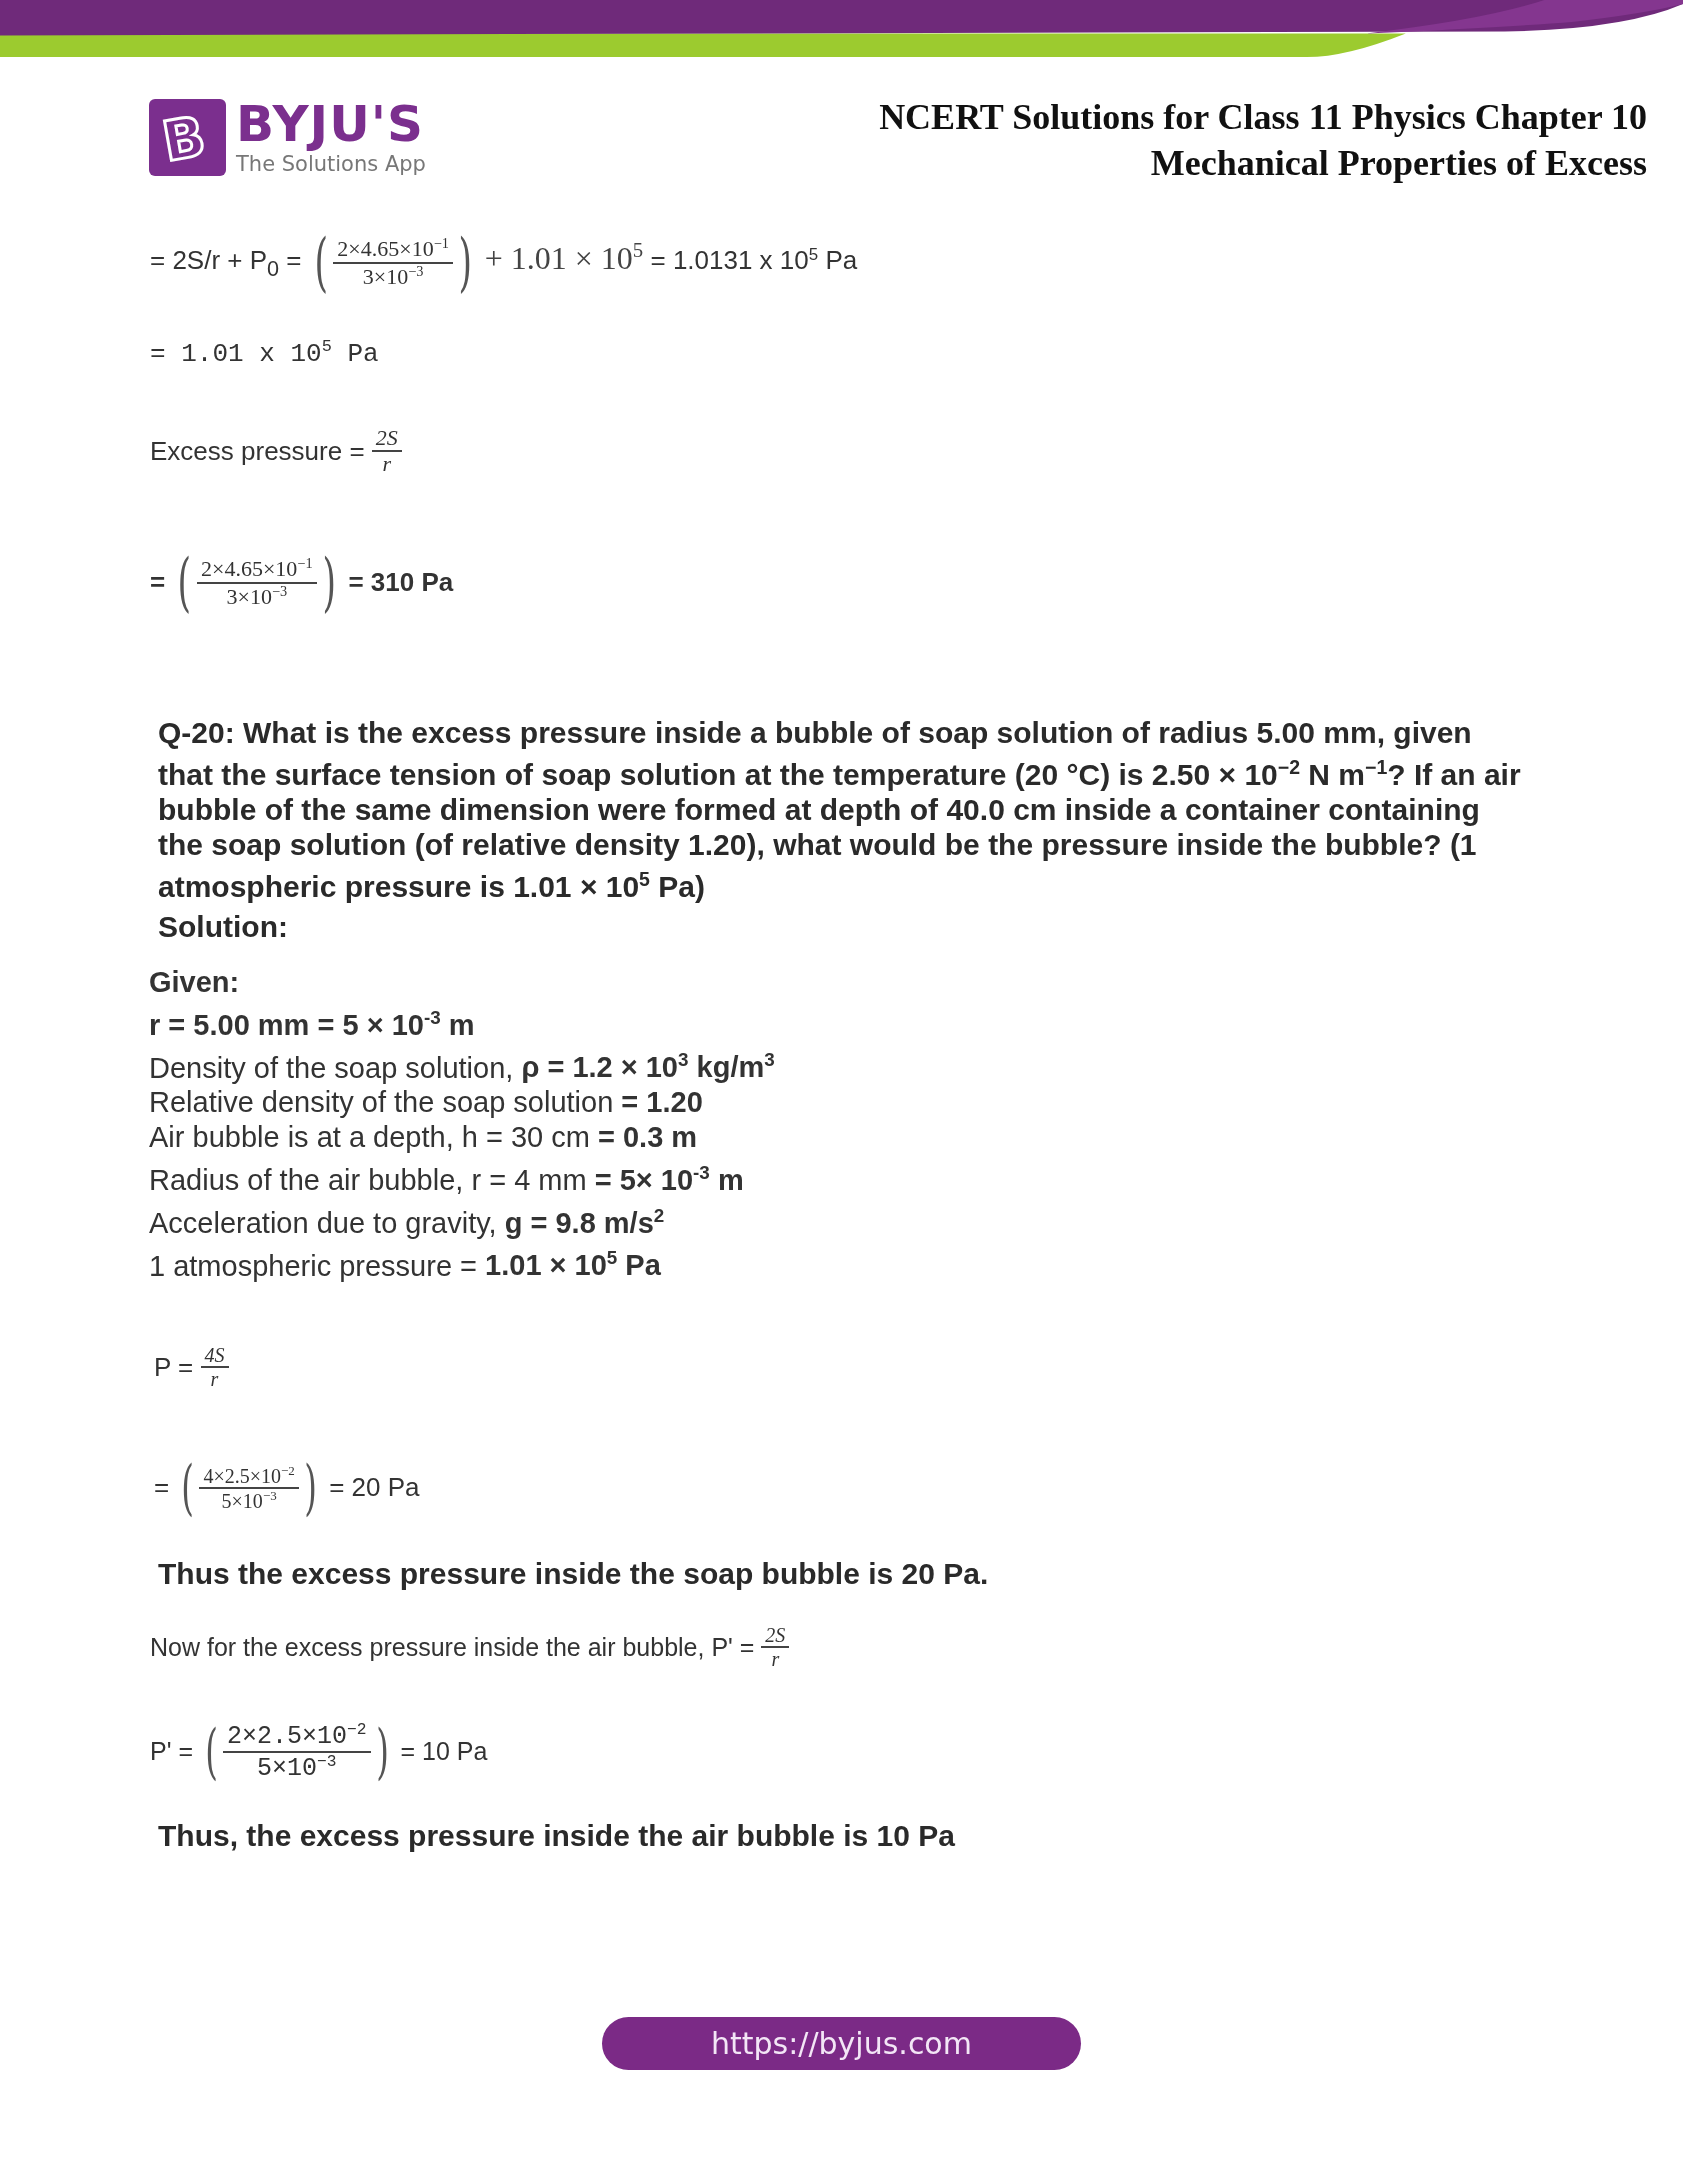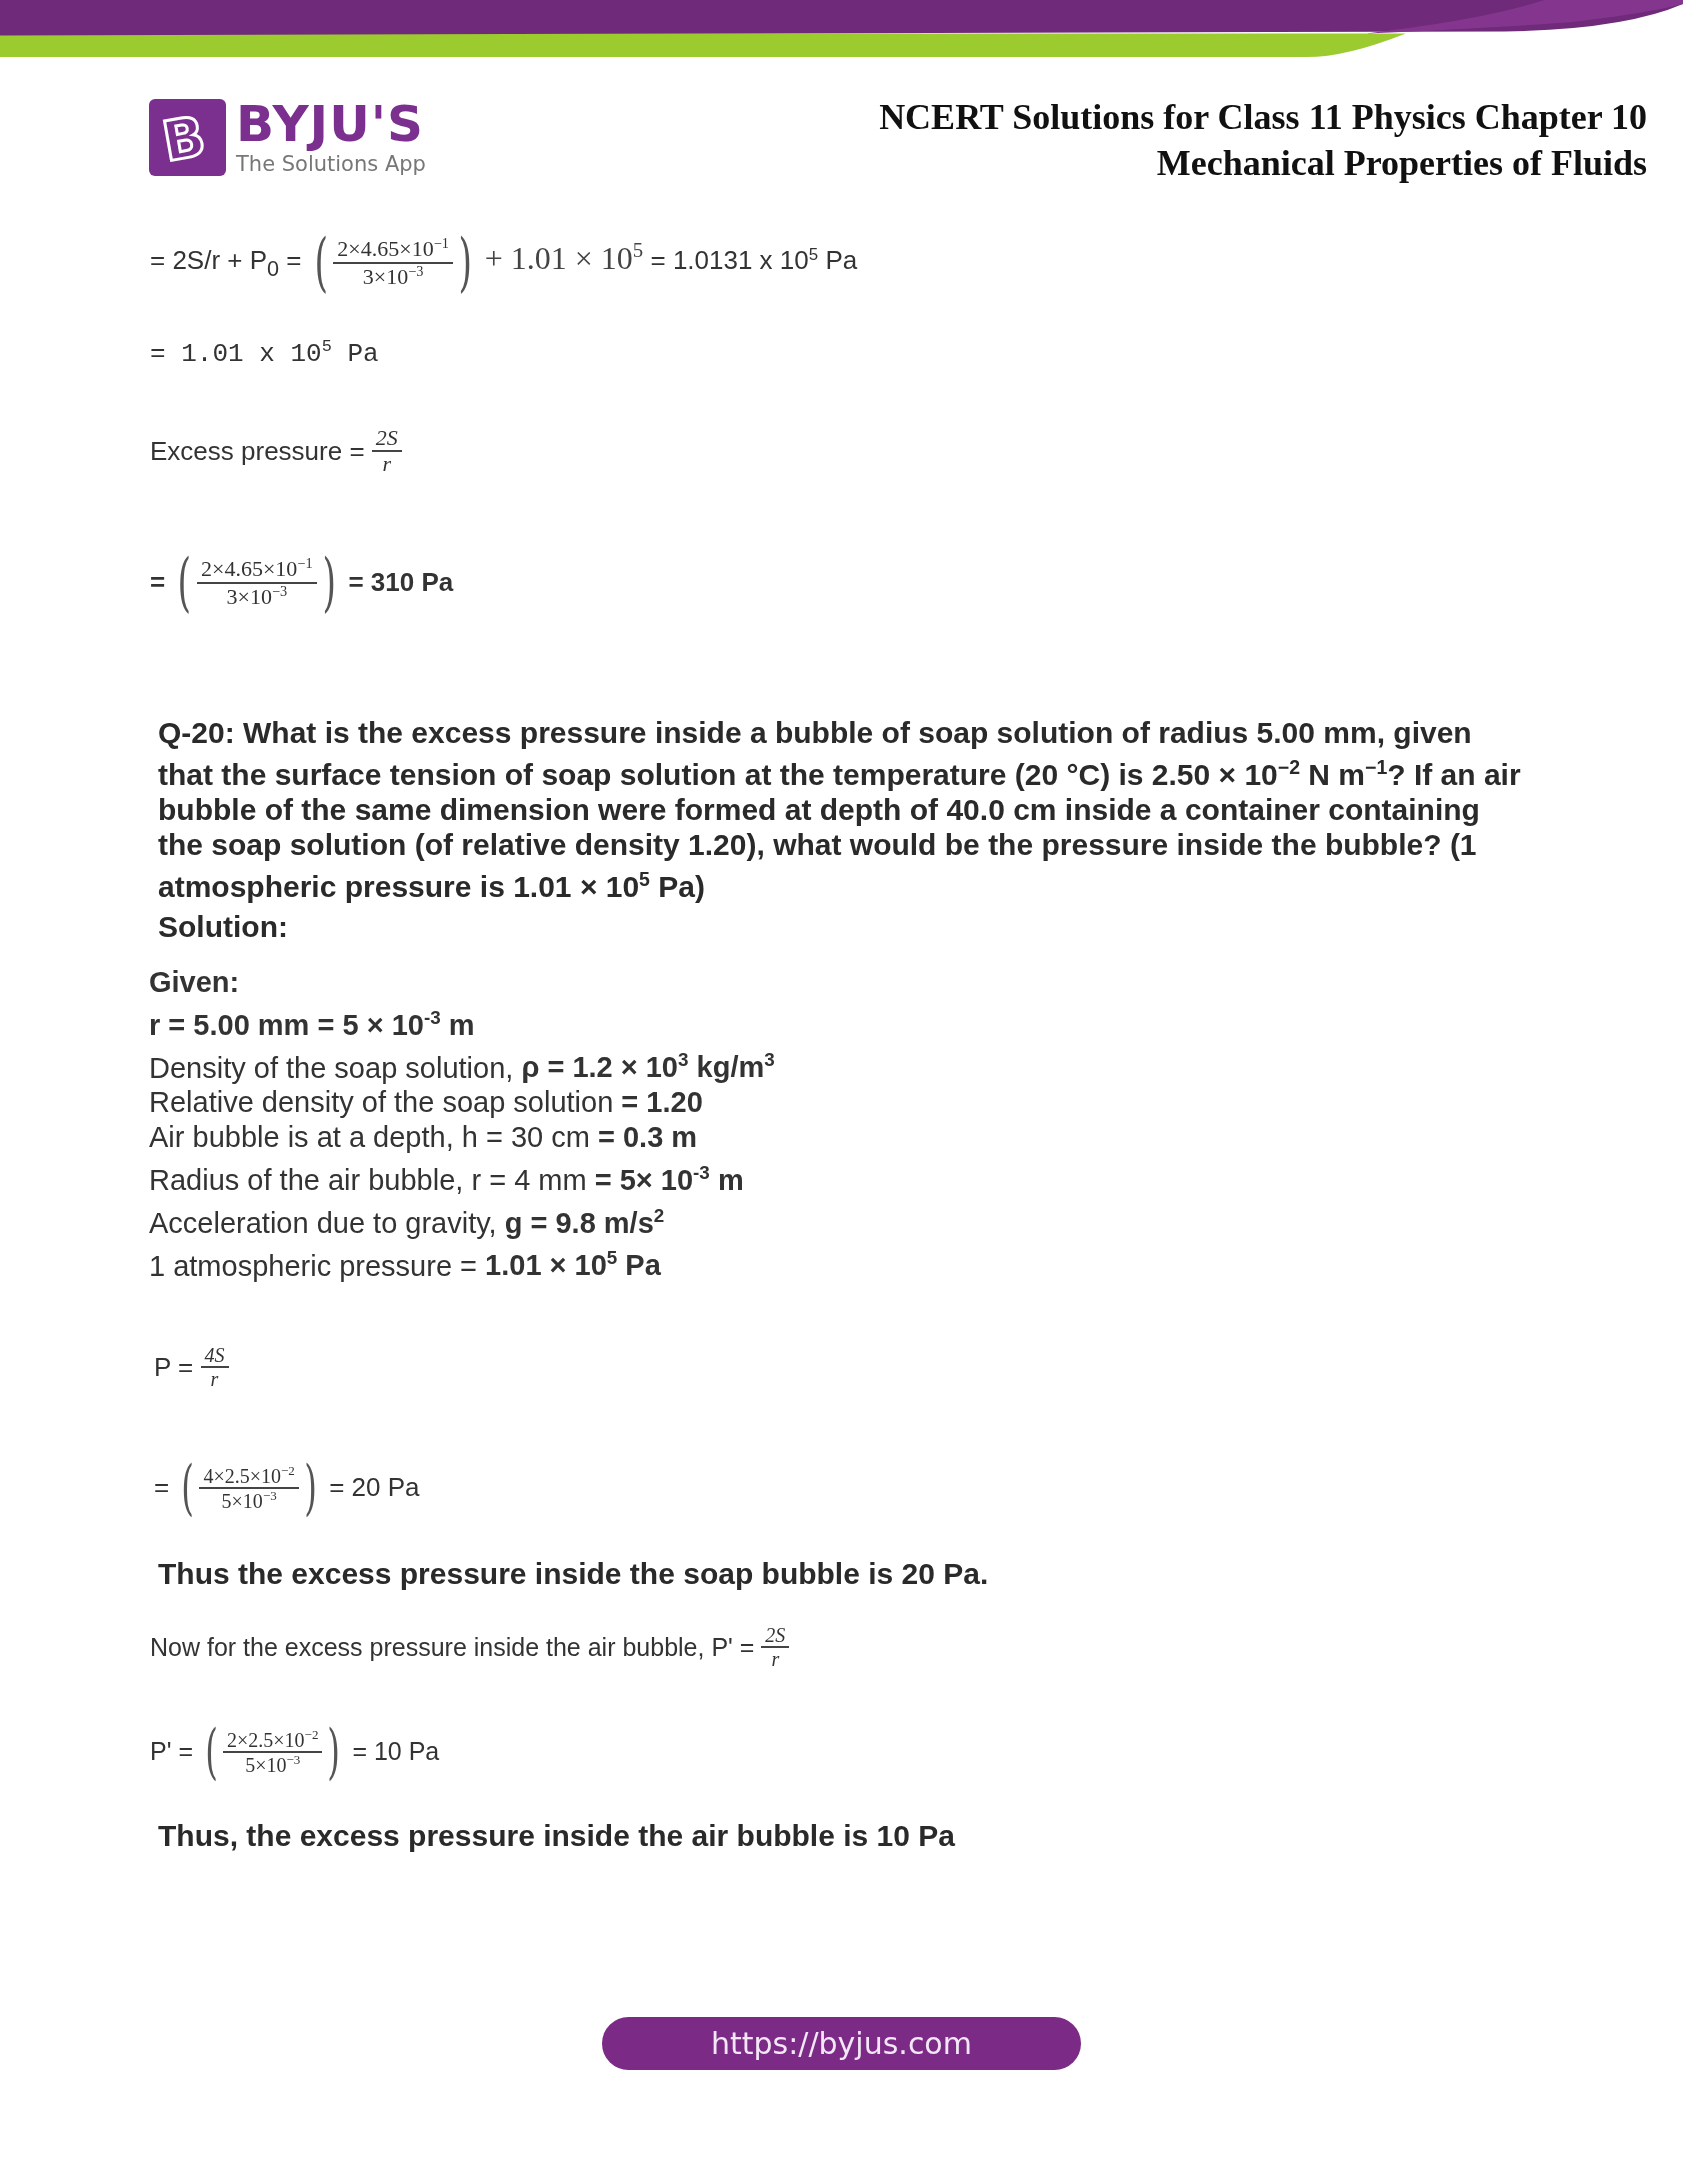--- a/index.html
+++ b/index.html
@@ -53,21 +53,21 @@
 <div class="abs logo">
   <div class="logo-box">
     <span class="logo-b">B</span>
   </div>
   <div class="logo-word">BYJU'S</div>
   <div class="logo-tag">The Solutions App</div>
 </div>
 
 <div class="abs doc-title">
   <div>NCERT Solutions for Class 11 Physics Chapter 10</div>
-  <div>Mechanical Properties of Fluids</div>
+  <div>Mechanical Properties of Excess</div>
 </div>
 
 <div class="abs math" style="left:150px; top:226px;">
   <span>= 2S/r + P</span><sub>0</sub><span> = </span>
   <span class="paren" style="font-size:63px;">(</span><span class="frac" style="font-size:22px;"><span class="num"><span>2×4.65×10</span><sup>−1</sup></span><span class="den"><span>3×10</span><sup>−3</sup></span></span><span class="paren" style="font-size:63px;">)</span>
   <span class="serif-big" style="font-size:32px;"><span>+ 1.01 × 10</span><sup>5</sup></span>
   <span> = 1.0131 x 10</span><sup>5</sup><span> Pa</span>
 </div>
 
 <div class="abs math" style="left:150px; top:337px;font-family:Liberation Mono, monospace;">
@@ -119,20 +119,20 @@
 
 <div class="abs para b" style="top:1556px;">Thus the excess pressure inside the soap bubble is 20 Pa.</div>
 
 <div class="abs math" style="left:150px; top:1624px; font-size:25px;">
   <span style="vertical-align:middle;">Now for the excess pressure inside the air bubble, P' = </span>
   <span class="frac" style="font-size:20px; font-style:italic;"><span class="num">2S</span><span class="den">r</span></span>
 </div>
 
 <div class="abs math" style="left:150px; top:1717px; font-size:25px;">
   <span style="vertical-align:middle;">P' =</span>
-  <span class="paren" style="font-size:59px;">(</span><span class="frac" style="font-size:20px;"><span class="num"><span>2×2.5×10</span><sup>−2</sup></span><span class="den"><span>5×10</span><sup>−3</sup></span></span><span class="paren" style="font-size:59px;">)</span>
+  <span class="paren" style="font-size:59px;">(</span><span class="frac" style="font-size:25px;font-family:Liberation Mono, monospace;"><span class="num"><span>2×2.5×10</span><sup>−2</sup></span><span class="den"><span>5×10</span><sup>−3</sup></span></span><span class="paren" style="font-size:59px;">)</span>
   <span style="vertical-align:middle;">= 10 Pa</span>
 </div>
 
 <div class="abs para b" style="top:1818px;">Thus, the excess pressure inside the air bubble is 10 Pa</div>
 
 <div class="abs footer-pill">https://byjus.com</div>
 
 
 </body></html>

